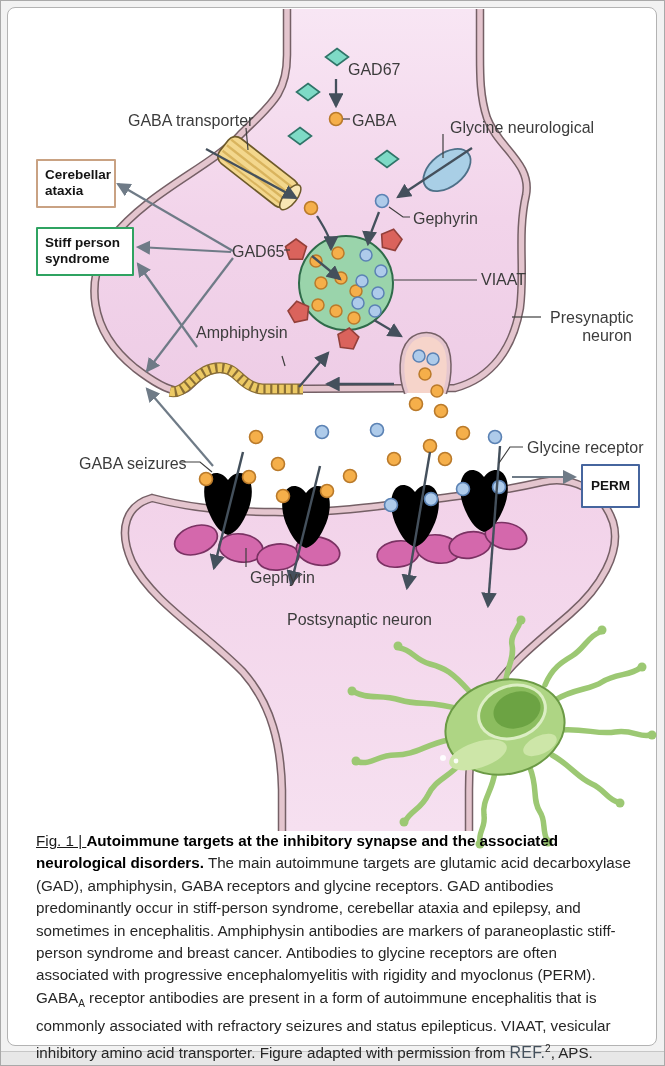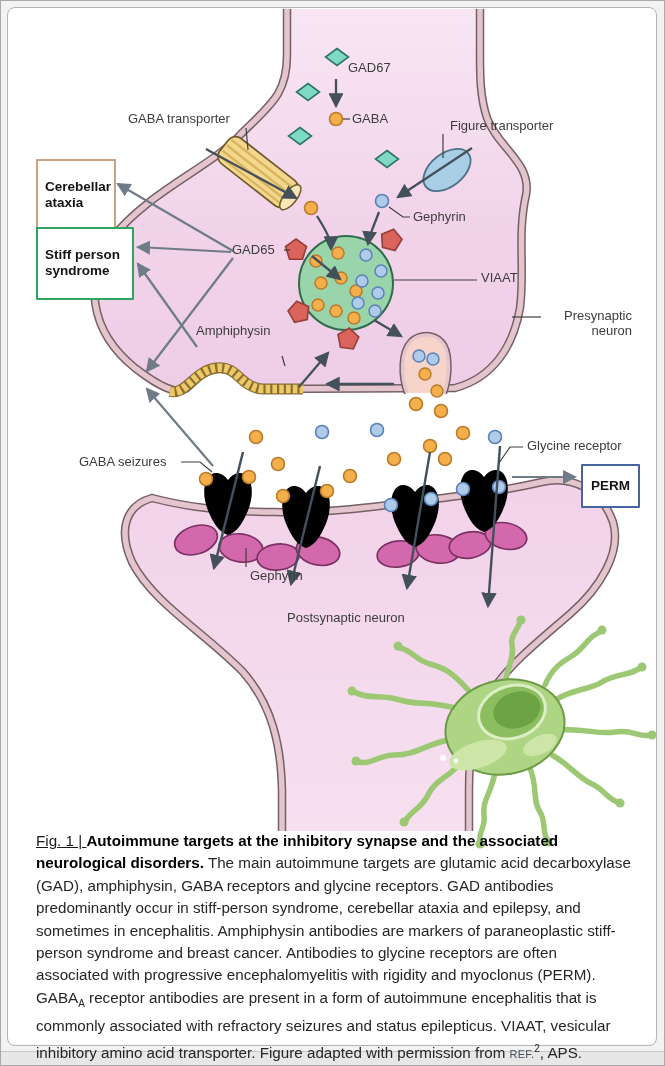--- a/index.html
+++ b/index.html
@@ -2,33 +2,33 @@
 <html><head>
 <meta charset="utf-8">
 <style>
   html,body{margin:0;padding:0;background:#fff;}
   body{width:665px;height:1066px;position:relative;font-family:"Liberation Sans",sans-serif;}
   .frame{position:absolute;left:0;top:0;width:663px;height:1064px;border:1px solid #a9a9a9;background:#f2f2f2;}
   .bottom-strip{position:absolute;left:1px;bottom:1px;width:663px;height:13px;background:#e7e7e7;border-top:1px solid #c6c6c6;}
   .card{position:absolute;left:7px;top:7px;width:648px;height:1037px;background:#fff;border:1px solid #b3b3b3;border-radius:8px;}
   .stage{position:absolute;left:0;top:0;width:665px;height:1066px;}
   svg.diagram{position:absolute;left:0;top:0;}
-  .dlabel{position:absolute;font-size:13px;line-height:1.12;color:#3c3c3c;white-space:nowrap;}
+  .dlabel{position:absolute;font-size:16px;line-height:1.12;color:#3c3c3c;white-space:nowrap;}
   .dlabel.wrap{white-space:normal;}
   .dbox{position:absolute;background:#fff;border:2px solid #888;border-radius:1px;
-        font-weight:bold;font-size:13.5px;line-height:1.22;color:#141414;padding:18px 7px;}
+        font-weight:bold;font-size:13.5px;line-height:1.22;color:#141414;padding:6px 7px;}
   .dbox.cerebellar{border-color:#C9A283;left:36px;top:159px;width:62px;}
   .dbox.stiff{border-color:#2FA361;left:36px;top:227px;width:80px;}
   .dbox.enceph{border-color:#D23B35;left:36px;top:355px;width:92px;}
   .dbox.perm{border-color:#46659E;left:581px;top:464px;padding:12px 8px;}
   .caption{position:absolute;left:36px;top:830px;width:597px;font-size:15.2px;line-height:22.4px;color:#262626;}
   .caption .figno{color:#1a1a1a;text-decoration:underline;}
   .caption b{color:#000;}
   .caption sub{font-size:10px;}
-  .caption .refsc{font-size:11px;letter-spacing:.2px;color:#44505c;}
+  .caption .refsc{font-size:16px;letter-spacing:.2px;color:#44505c;}
   .caption sup{font-size:10px;}
 </style>
 </head>
 <body>
 
 <div class="frame"></div>
 <div class="card"></div>
 <div class="bottom-strip"></div>
 
 <div class="stage">
@@ -290,21 +290,21 @@
     <line x1="197" y1="347" x2="138" y2="264" marker-end="url(#ah-grey)"></line>
     <line x1="233" y1="258" x2="147" y2="371" marker-end="url(#ah-grey)"></line>
     <line x1="213" y1="466" x2="147" y2="389" marker-end="url(#ah-grey)"></line>
     <line x1="512" y1="477" x2="575" y2="477" marker-end="url(#ah-grey)"></line>
   </g>
 </svg>
 
 <div class="dlabel" style="left:348px;top:61px;">GAD67</div>
 <div class="dlabel" style="left:352px;top:112px;">GABA</div>
 <div class="dlabel" style="left:128px;top:112px;">GABA transporter</div>
-<div class="dlabel" style="left:450px;top:119px;">Figure transporter</div>
+<div class="dlabel" style="left:450px;top:119px;">Glycine neurological</div>
 <div class="dlabel" style="left:413px;top:210px;">Gephyrin</div>
 <div class="dlabel" style="left:232px;top:243px;">GAD65</div>
 <div class="dlabel" style="left:481px;top:271px;">VIAAT</div>
 <div class="dlabel wrap" style="left:550px;top:309px;width:82px;text-align:right;">Presynaptic neuron</div>
 <div class="dlabel" style="left:196px;top:324px;">Amphiphysin</div>
 <div class="dlabel" style="left:79px;top:455px;">GABA seizures</div>
 <div class="dlabel" style="left:527px;top:439px;">Glycine receptor</div>
 <div class="dlabel" style="left:250px;top:569px;">Gephyrin</div>
 <div class="dlabel" style="left:287px;top:611px;">Postsynaptic neuron</div>
 

